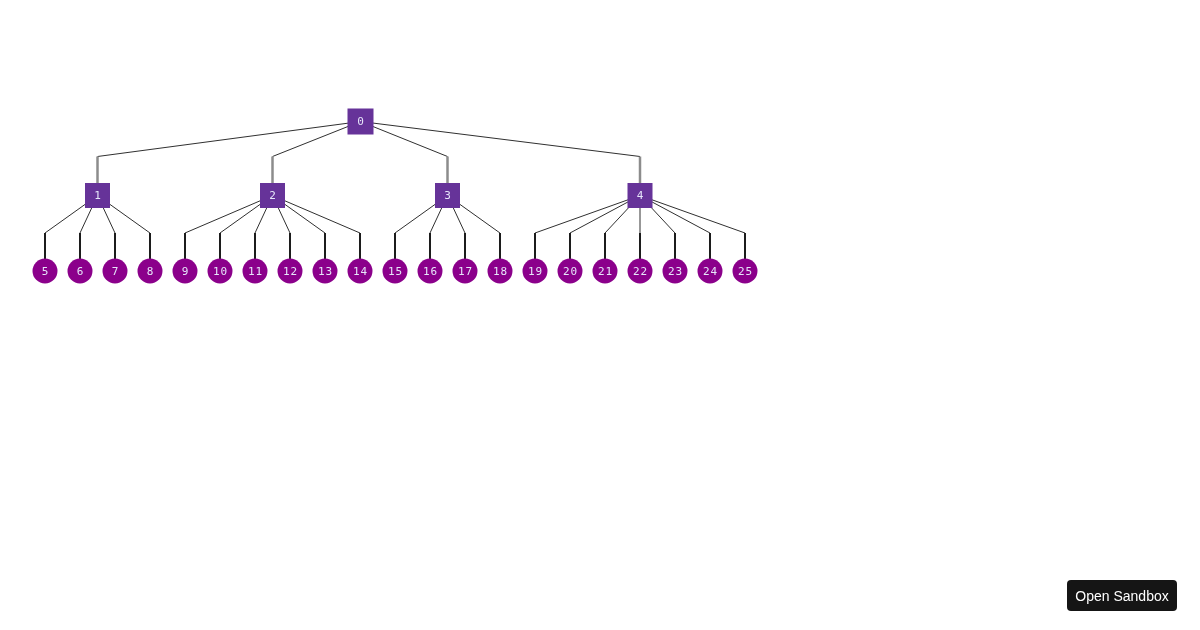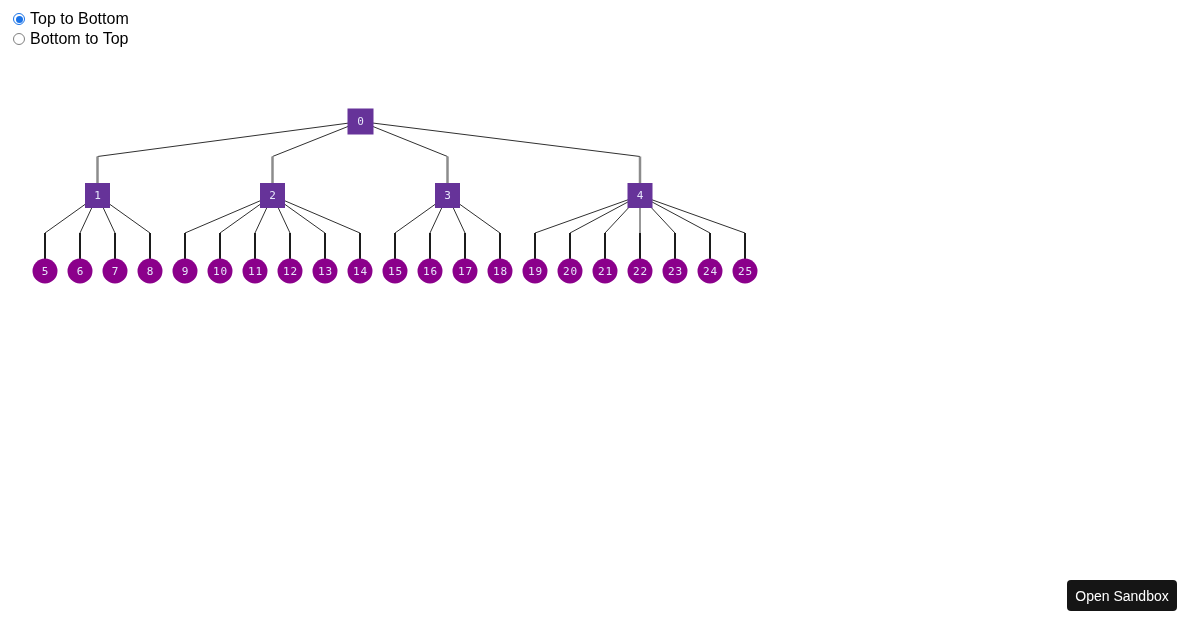--- a/index.html
+++ b/index.html
@@ -196,26 +196,16 @@
       <g>
         <circle cx="710" cy="271" r="12.5" fill="#8B008B"></circle>
         <text x="710.5" y="271" fill="#E6E6FA" dominant-baseline="central">24</text>
       </g>
       <g>
         <circle cx="745" cy="271" r="12.5" fill="#8B008B"></circle>
         <text x="745.5" y="271" fill="#E6E6FA" dominant-baseline="central">25</text>
       </g>
     </svg>
 
-  <div class="controls">
-    <label class="radio-row">
-      <span class="radio checked"></span>
-      <span class="radio-label">Top to Bottom</span>
-    </label>
-    <label class="radio-row">
-      <span class="radio unchecked"></span>
-      <span class="radio-label">Bottom to Top</span>
-    </label>
-  </div>
 
   <button class="sandbox-btn" style="background: rgb(21, 21, 21); color: rgb(255, 255, 255);">Open Sandbox</button>
 
 </div>
 
 </body></html>

